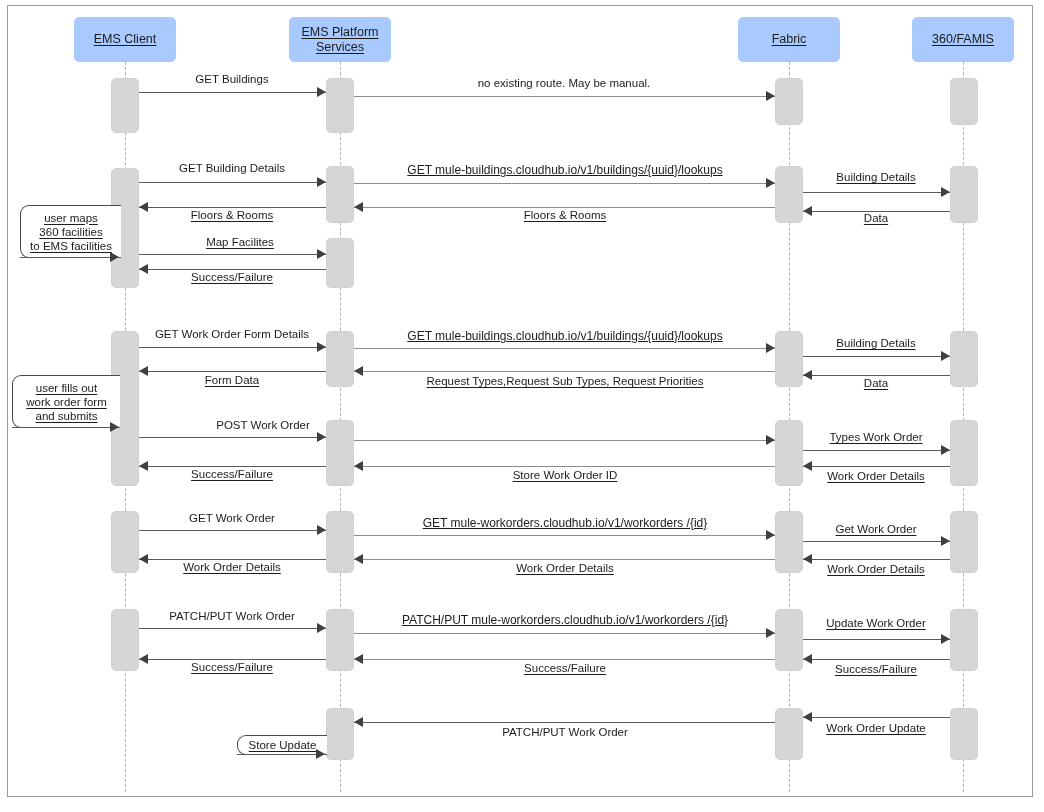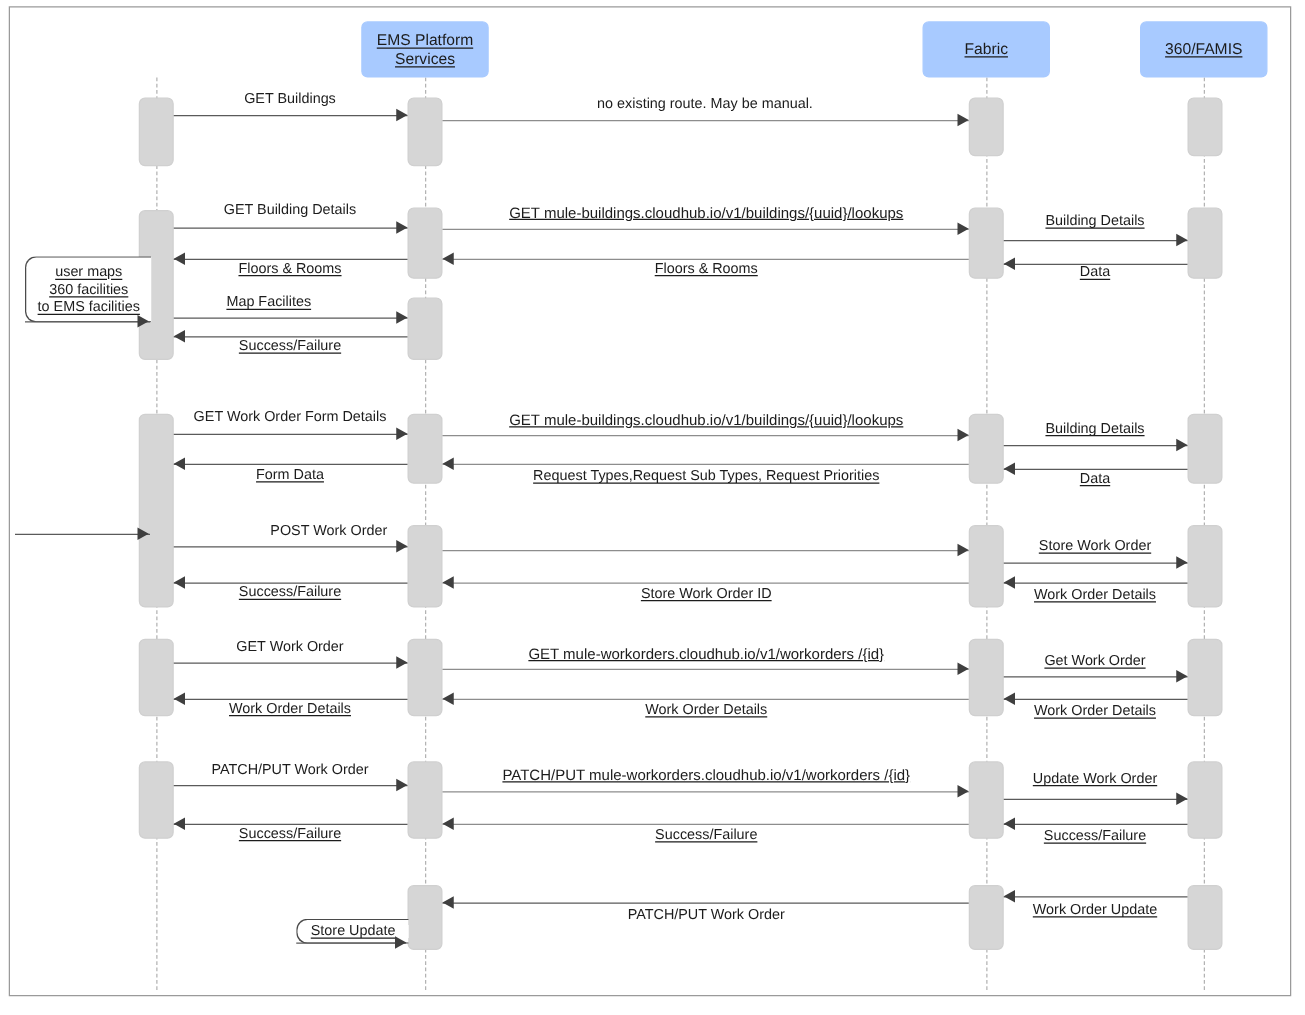--- a/index.html
+++ b/index.html
@@ -39,20 +39,23 @@
 <body>
 
 <div id="canvas">
   <div id="frame"></div>
 
   <div class="lifeline" style="left:125px;top:62px;height:730px;"></div>
   <div class="lifeline" style="left:340px;top:62px;height:730px;"></div>
   <div class="lifeline" style="left:789px;top:62px;height:730px;"></div>
   <div class="lifeline" style="left:963px;top:62px;height:730px;"></div>
 
+  <div class="actor-box" style="left:74px;top:17px;width:102px;height:45px;">
+    <span>EMS Client</span>
+  </div>
   <div class="actor-box" style="left:289px;top:17px;width:102px;height:45px;flex-direction:column;">
     <span>EMS Platform</span>
     <span>Services</span>
   </div>
   <div class="actor-box" style="left:738px;top:17px;width:102px;height:45px;">
     <span>Fabric</span>
   </div>
   <div class="actor-box" style="left:912px;top:17px;width:102px;height:45px;">
     <span>360/FAMIS</span>
   </div>
@@ -115,21 +118,21 @@
   <div class="msg light" style="left:354px;top:207px;width:421px;"></div>
   <div class="arrow l" style="left:354px;top:202px;"></div>
   <div class="lbl u" style="left:565px;top:209px;">Floors &amp; Rooms</div>
 
   <div class="msg" style="left:803px;top:211px;width:147px;"></div>
   <div class="arrow l" style="left:803px;top:206px;"></div>
   <div class="lbl u" style="left:876px;top:212px;">Data</div>
 
   <div class="msg" style="left:139px;top:254px;width:187px;"></div>
   <div class="arrow r" style="left:317px;top:249px;"></div>
-  <div class="lbl u" style="left:215px;top:236px;">Map Facilites</div>
+  <div class="lbl u" style="left:240px;top:236px;">Map Facilites</div>
 
   <div class="msg" style="left:139px;top:269px;width:187px;"></div>
   <div class="arrow l" style="left:139px;top:264px;"></div>
   <div class="lbl u" style="left:232px;top:271px;">Success/Failure</div>
 
   <div class="note" style="left:20px;top:205px;width:101px;height:53px;">
     <div>user maps</div>
     <div>360 facilities</div>
     <div>to EMS facilities</div>
   </div>
@@ -153,33 +156,38 @@
   <div class="lbl u" style="left:232px;top:374px;">Form Data</div>
 
   <div class="msg light" style="left:354px;top:371px;width:421px;"></div>
   <div class="arrow l" style="left:354px;top:366px;"></div>
   <div class="lbl u" style="left:565px;top:375px;">Request Types,Request Sub Types, Request Priorities</div>
 
   <div class="msg" style="left:803px;top:375px;width:147px;"></div>
   <div class="arrow l" style="left:803px;top:370px;"></div>
   <div class="lbl u" style="left:876px;top:377px;">Data</div>
 
+  <div class="note" style="left:12px;top:375px;width:108px;height:53px;">
+    <div>user fills out</div>
+    <div>work order form</div>
+    <div>and submits</div>
+  </div>
   <div class="msg" style="left:12px;top:427px;width:108px;"></div>
   <div class="arrow r" style="left:110px;top:422px;"></div>
 
   <div class="msg" style="left:139px;top:437px;width:187px;"></div>
   <div class="arrow r" style="left:317px;top:432px;"></div>
   <div class="lbl" style="left:232px;top:419px;margin-left:31px;">POST Work Order</div>
 
   <div class="msg light" style="left:354px;top:440px;width:421px;"></div>
   <div class="arrow r" style="left:766px;top:435px;"></div>
 
   <div class="msg" style="left:803px;top:450px;width:147px;"></div>
   <div class="arrow r" style="left:941px;top:445px;"></div>
-  <div class="lbl u" style="left:876px;top:431px;">Store Work Order</div>
+  <div class="lbl u" style="left:876px;top:431px;">Types Work Order</div>
 
   <div class="msg" style="left:139px;top:466px;width:187px;"></div>
   <div class="arrow l" style="left:139px;top:461px;"></div>
   <div class="lbl u" style="left:232px;top:468px;">Success/Failure</div>
 
   <div class="msg light" style="left:354px;top:466px;width:421px;"></div>
   <div class="arrow l" style="left:354px;top:461px;"></div>
   <div class="lbl u" style="left:565px;top:469px;">Store Work Order ID</div>
 
   <div class="msg" style="left:803px;top:466px;width:147px;"></div>

